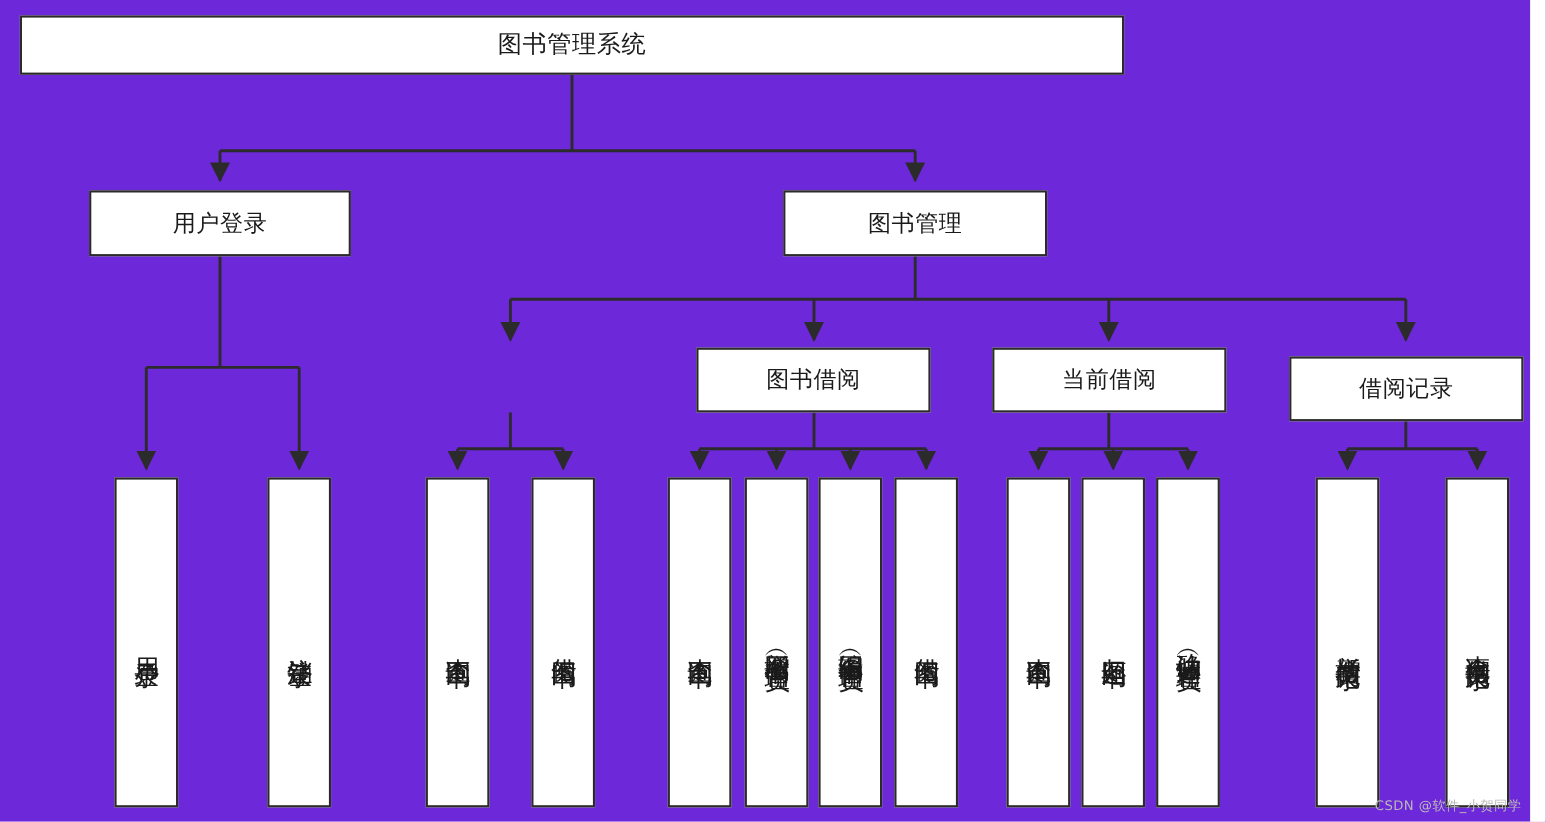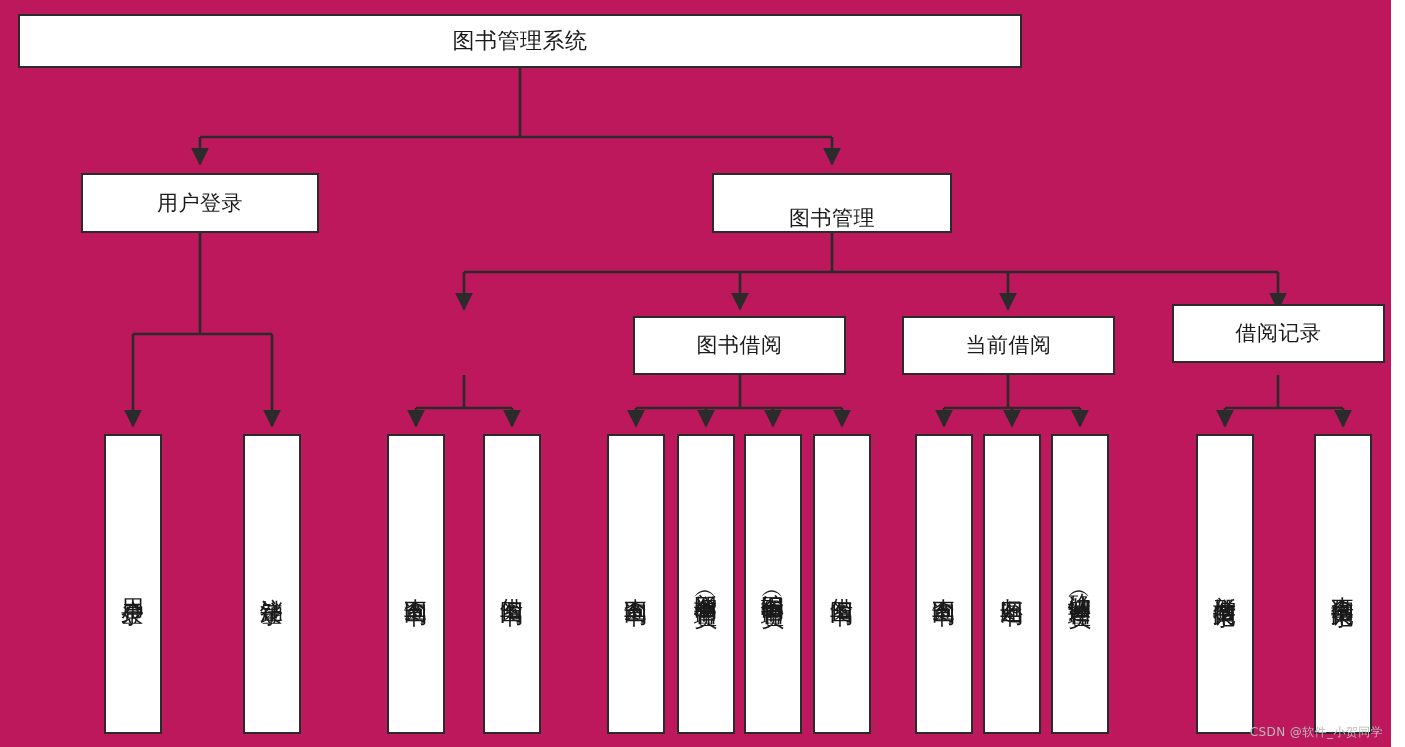--- a/index.html
+++ b/index.html
@@ -8,21 +8,21 @@
     padding: 0;
     background: #ffffff;
   }
   body {
     font-family: "DejaVu Sans", "Liberation Sans", sans-serif;
   }
   #canvas {
     position: relative;
     width: 1391px;
     height: 747px;
-    background: #be185d;
+    background: #6d28d9;
     overflow: hidden;
   }
   svg#wires {
     position: absolute;
     left: 0;
     top: 0;
     width: 1405px;
     height: 747px;
     pointer-events: none;
   }
@@ -126,31 +126,31 @@
     </g>
   </svg>
 
   <div class="node root horiz" style="left:18px; top:14px; width:1004px; height:54px;">
     <span class="lbl">图书管理系统</span>
   </div>
 
   <div class="node horiz" style="left:81px; top:173px; width:238px; height:60px;">
     <span class="lbl">用户登录</span>
   </div>
-  <div class="node horiz" style="left:712px; top:173px; width:240px; height:60px;align-items:flex-end;">
+  <div class="node horiz" style="left:712px; top:173px; width:240px; height:60px;">
     <span class="lbl">图书管理</span>
   </div>
 
   <div class="node horiz" style="left:633px; top:316px; width:213px; height:59px;">
     <span class="lbl">图书借阅</span>
   </div>
   <div class="node horiz" style="left:902px; top:316px; width:213px; height:59px;">
     <span class="lbl">当前借阅</span>
   </div>
-  <div class="node horiz" style="left:1172px; top:304px; width:213px; height:59px;">
+  <div class="node horiz" style="left:1172px; top:324px; width:213px; height:59px;">
     <span class="lbl">借阅记录</span>
   </div>
 
   <div class="node vert" style="left:104px; top:434px; width:58px; height:300px;">
     <span class="lbl">用户登录</span>
   </div>
   <div class="node vert" style="left:243px; top:434px; width:58px; height:300px;">
     <span class="lbl">注销登录</span>
   </div>
 

